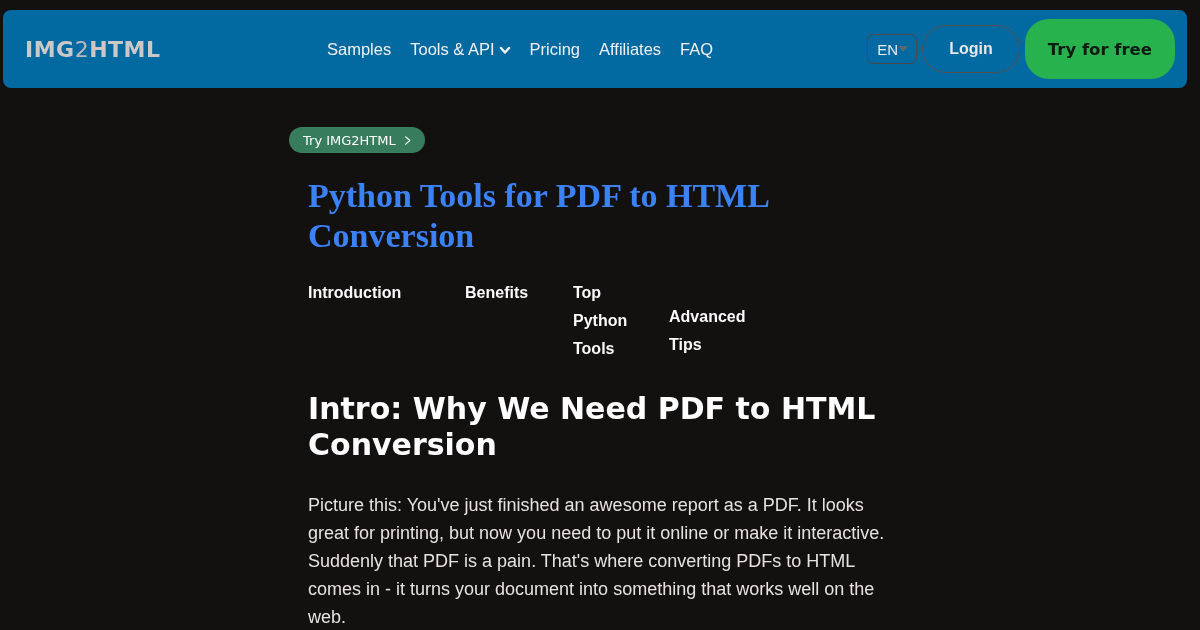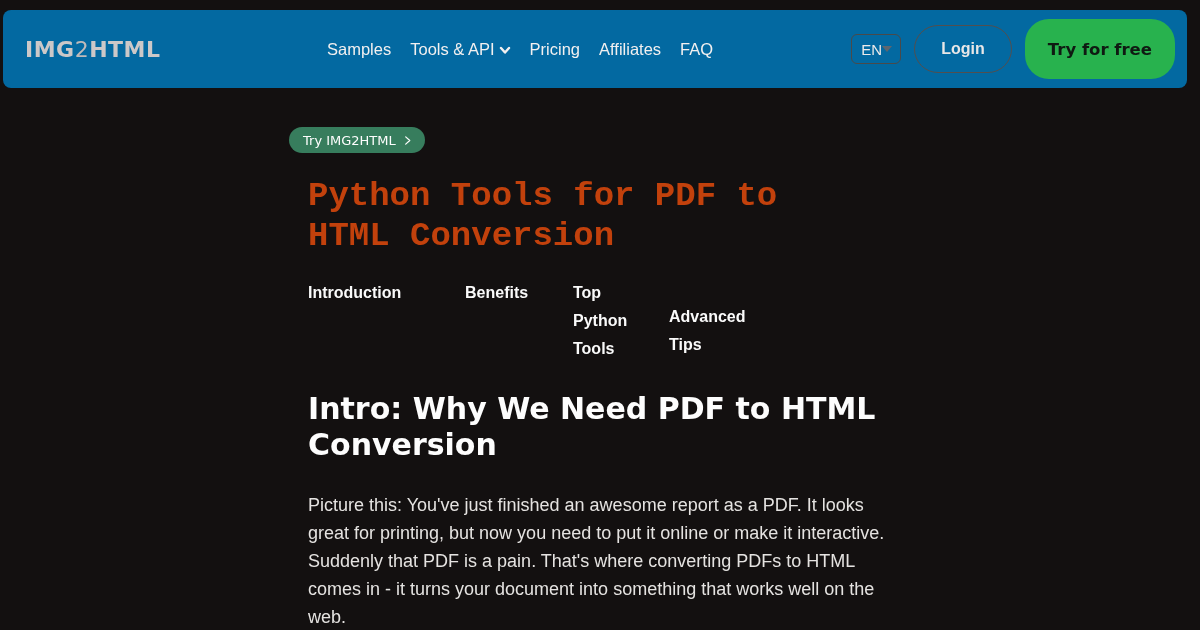--- a/index.html
+++ b/index.html
@@ -26,21 +26,21 @@
   .logo .lg-b { font-weight:800; }
   .logo .lg-n { font-weight:400; color:#bfbaba; }
 
   .main-nav { display:flex; align-items:center; gap:19px; }
   .main-nav a {
     color:#f2f0f0; text-decoration:none; font-size:16.5px;
     display:inline-flex; align-items:center; gap:4px; white-space:nowrap;
   }
   .chev-down { width:12px; height:12px; margin-top:2px; }
 
-  .header-right { margin-left:auto; display:flex; align-items:center; gap:13px; }
+  .header-right { margin-left:auto; display:flex; align-items:center; gap:5px; }
 
   .lang-select {
     width:50px; height:30px; border:1px solid #4a4a4a; border-radius:6px;
     display:flex; align-items:center; justify-content:space-between;
     padding:0 9px; cursor:pointer; background:transparent;
   }
   .lang-select .lang-label { font-size:15px; color:#eceaea; }
   .caret {
     width:0; height:0; border-left:5px solid transparent;
     border-right:5px solid transparent; border-top:6px solid #5d6670;
@@ -66,22 +66,22 @@
     margin-left:-19px;
     background:#377d5d; color:#fdfdfd;
     border-radius:999px; height:26px; padding:0 13px 0 14px;
     font-family:"DejaVu Sans", sans-serif; font-size:13px;
     text-decoration:none; cursor:pointer;
   }
   .chev-right { width:9px; height:9px; }
 
   h1.page-title {
     margin-top:23px; max-width:520px;
-    font-family:Liberation Mono, monospace; font-weight:800;
-    font-size:34px; line-height:40px; color:#c2410c;
+    font-family:Liberation Serif, serif; font-weight:800;
+    font-size:34px; line-height:40px; color:#3b82f6;
   }
 
   .toc {
     margin-top:23px; display:flex; gap:17px; width:max-content;
     font-family:Liberation Sans, sans-serif; font-weight:bold;
     font-size:16px; line-height:28px;
   }
   .toc a { color:#fafafa; text-decoration:none; display:block; }
   .toc a:nth-child(1) { width:140px; }
   .toc a:nth-child(2) { width:91px; }

